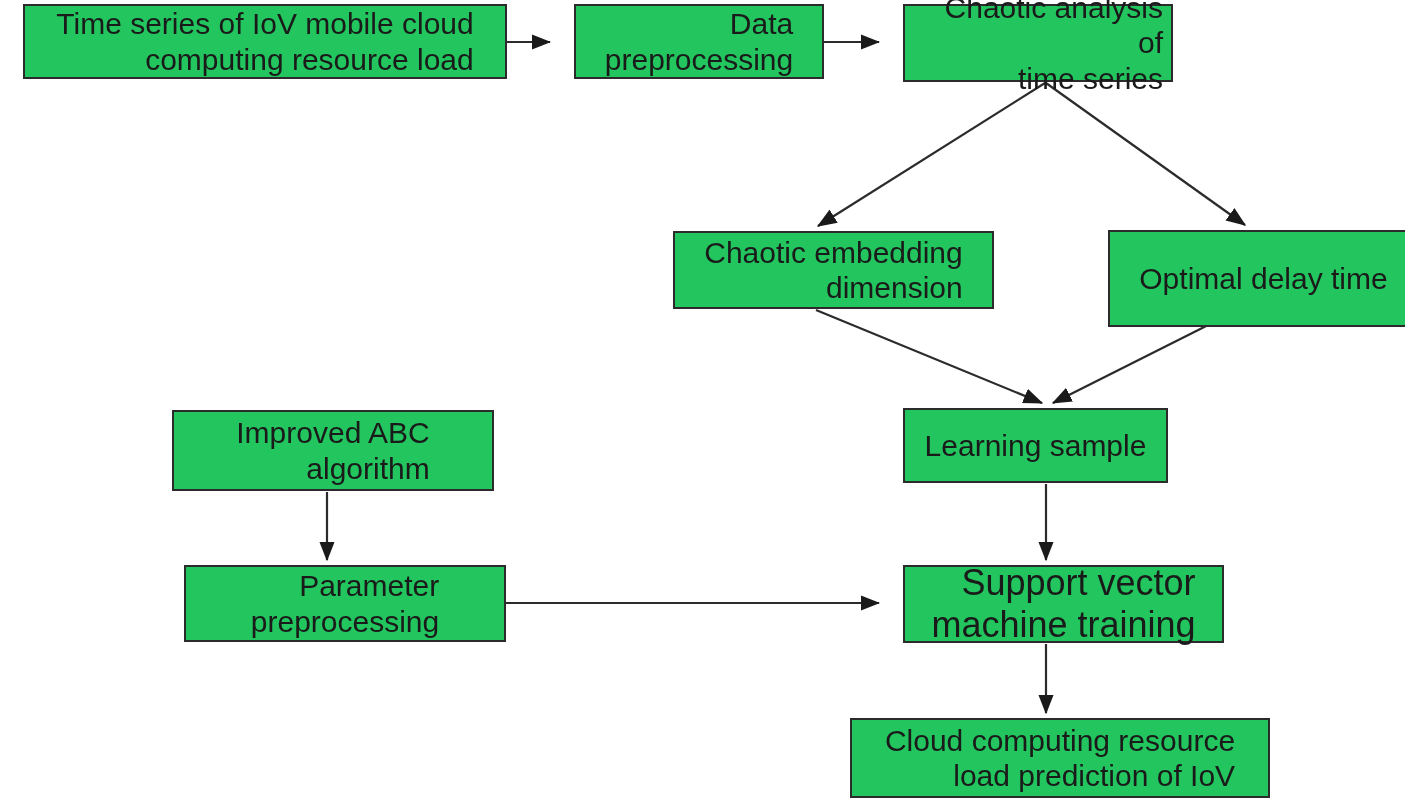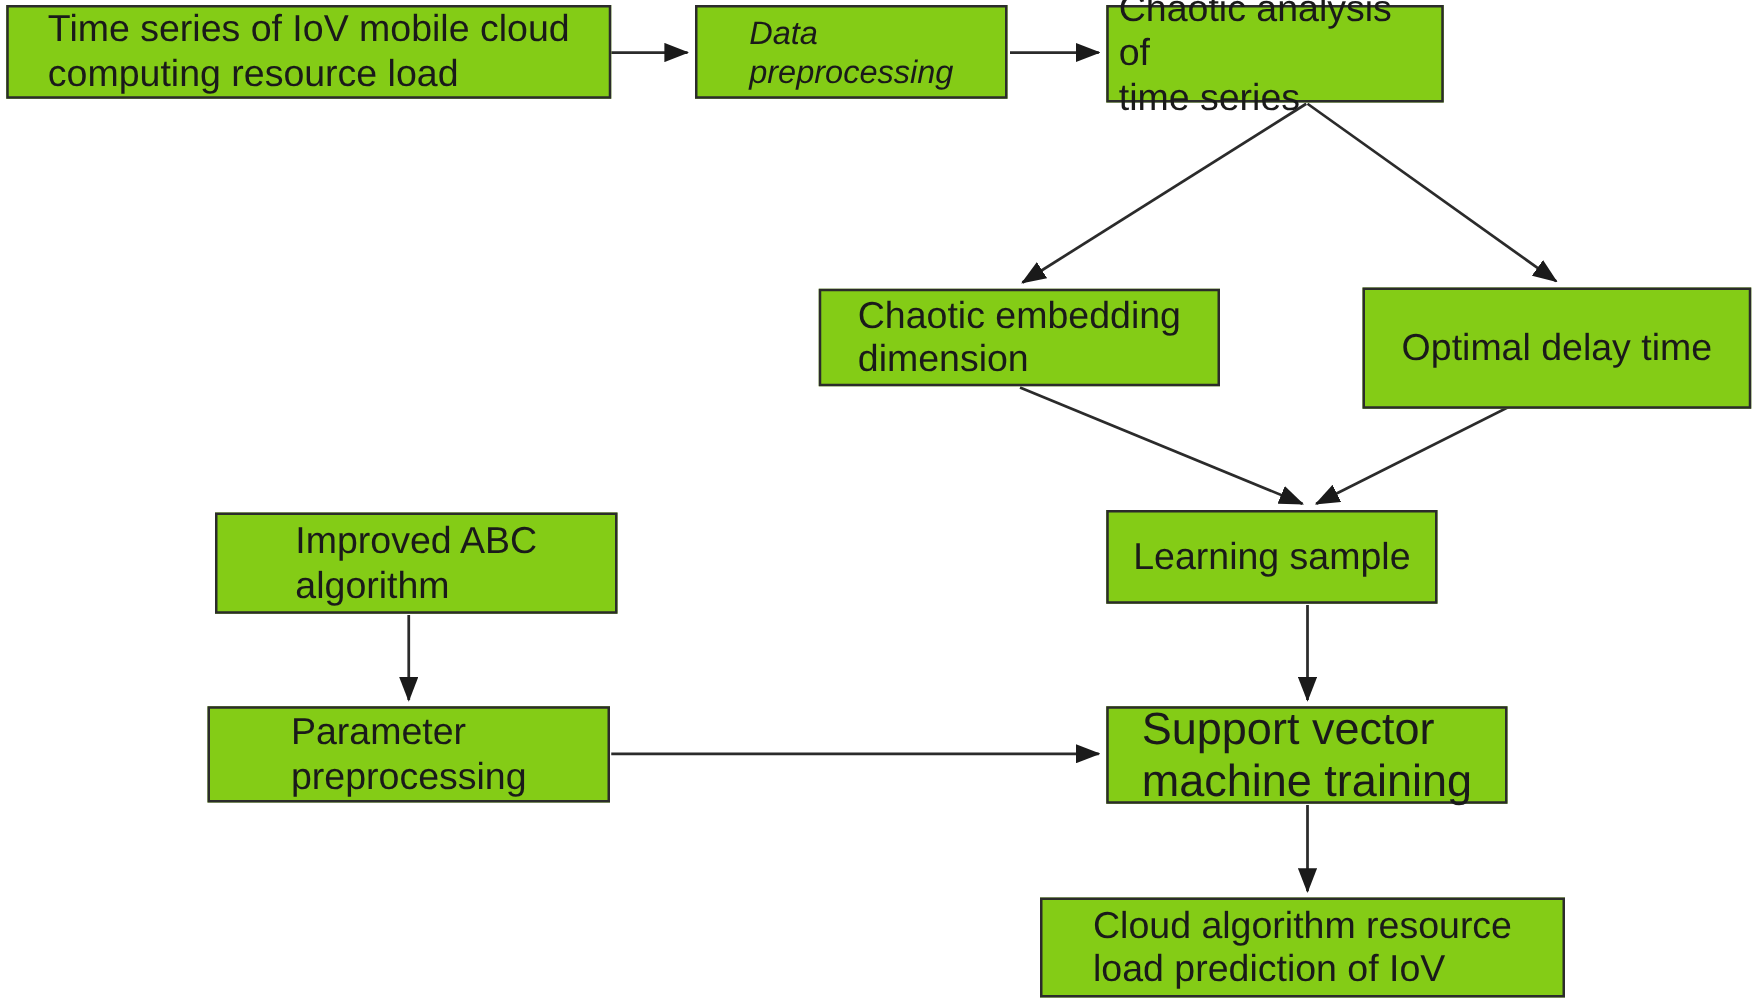--- a/index.html
+++ b/index.html
@@ -12,28 +12,29 @@
     width: 1405px;
     height: 804px;
     background: #ffffff;
     font-family: "Liberation Sans", sans-serif;
     overflow: hidden;
   }
   .node {
     position: absolute;
     box-sizing: border-box;
     border: 2px solid #2b2b2b;
-    background: #84cc16;
+    background: #22c55e;
     display: flex;
     align-items: center;
     justify-content: center;
-    text-align: left;
+    text-align: right;
     color: #1a1a1a;
     line-height: 1.18;
     z-index: 2;
+    margin-left: 18px;
   }
   .node .label {
     display: block;
     padding: 0 8px;
     white-space: pre-line;
   }
   svg.edges {
     position: absolute;
     left: 0;
     top: 0;
@@ -65,47 +66,47 @@
         <polyline points="489,603 879,603" fill="none" stroke="#2b2b2b" stroke-width="2.2" marker-end="url(#arrowhead)"></polyline>
         <polyline points="1046,644 1046,713" fill="none" stroke="#2b2b2b" stroke-width="2.2" marker-end="url(#arrowhead)"></polyline>
       </g>
   </svg>
   <div id="node-layer">
       <div class="node" style="left: 5px; top: 4px; width: 484px; height: 75px; border-color: rgb(43, 43, 43); color: rgb(26, 26, 26);">
         <span class="label" style="font-size: 30px;">Time series of IoV mobile cloud
 computing resource load</span>
       </div>
       <div class="node" style="left: 556px; top: 4px; width: 250px; height: 75px; border-color: rgb(43, 43, 43); color: rgb(26, 26, 26);">
-        <span class="label" style="font-size: 26px; font-style: italic;">Data
+        <span class="label" style="font-size: 30px;">Data
 preprocessing</span>
       </div>
       <div class="node" style="left: 885px; top: 4px; width: 270px; height: 78px; border-color: rgb(43, 43, 43); color: rgb(26, 26, 26);">
         <span class="label" style="font-size: 30px;">Chaotic analysis of
 time series</span>
       </div>
       <div class="node" style="left: 655px; top: 231px; width: 321px; height: 78px; border-color: rgb(43, 43, 43); color: rgb(26, 26, 26);">
         <span class="label" style="font-size: 30px;">Chaotic embedding
 dimension</span>
       </div>
       <div class="node" style="left: 1090px; top: 230px; width: 311px; height: 97px; border-color: rgb(43, 43, 43); color: rgb(26, 26, 26);">
         <span class="label" style="font-size: 30px;">Optimal delay time</span>
       </div>
-      <div class="node" style="left: 172px; top: 410px; width: 322px; height: 81px; border-color: rgb(43, 43, 43); color: rgb(26, 26, 26);">
+      <div class="node" style="left: 154px; top: 410px; width: 322px; height: 81px; border-color: rgb(43, 43, 43); color: rgb(26, 26, 26);">
         <span class="label" style="font-size: 30px;">Improved ABC
 algorithm</span>
       </div>
       <div class="node" style="left: 885px; top: 408px; width: 265px; height: 75px; border-color: rgb(43, 43, 43); color: rgb(26, 26, 26);">
         <span class="label" style="font-size: 30px;">Learning sample</span>
       </div>
       <div class="node" style="left: 166px; top: 565px; width: 322px; height: 77px; border-color: rgb(43, 43, 43); color: rgb(26, 26, 26);">
         <span class="label" style="font-size: 30px;">Parameter
 preprocessing</span>
       </div>
       <div class="node" style="left: 885px; top: 565px; width: 321px; height: 78px; border-color: rgb(43, 43, 43); color: rgb(26, 26, 26);">
         <span class="label" style="font-size: 36px;">Support vector
 machine training</span>
       </div>
       <div class="node" style="left: 832px; top: 718px; width: 420px; height: 80px; border-color: rgb(43, 43, 43); color: rgb(26, 26, 26);">
-        <span class="label" style="font-size: 30px;">Cloud algorithm resource
+        <span class="label" style="font-size: 30px;">Cloud computing resource
 load prediction of IoV</span>
       </div>
     </div>
 </div>
 
 </body></html>

